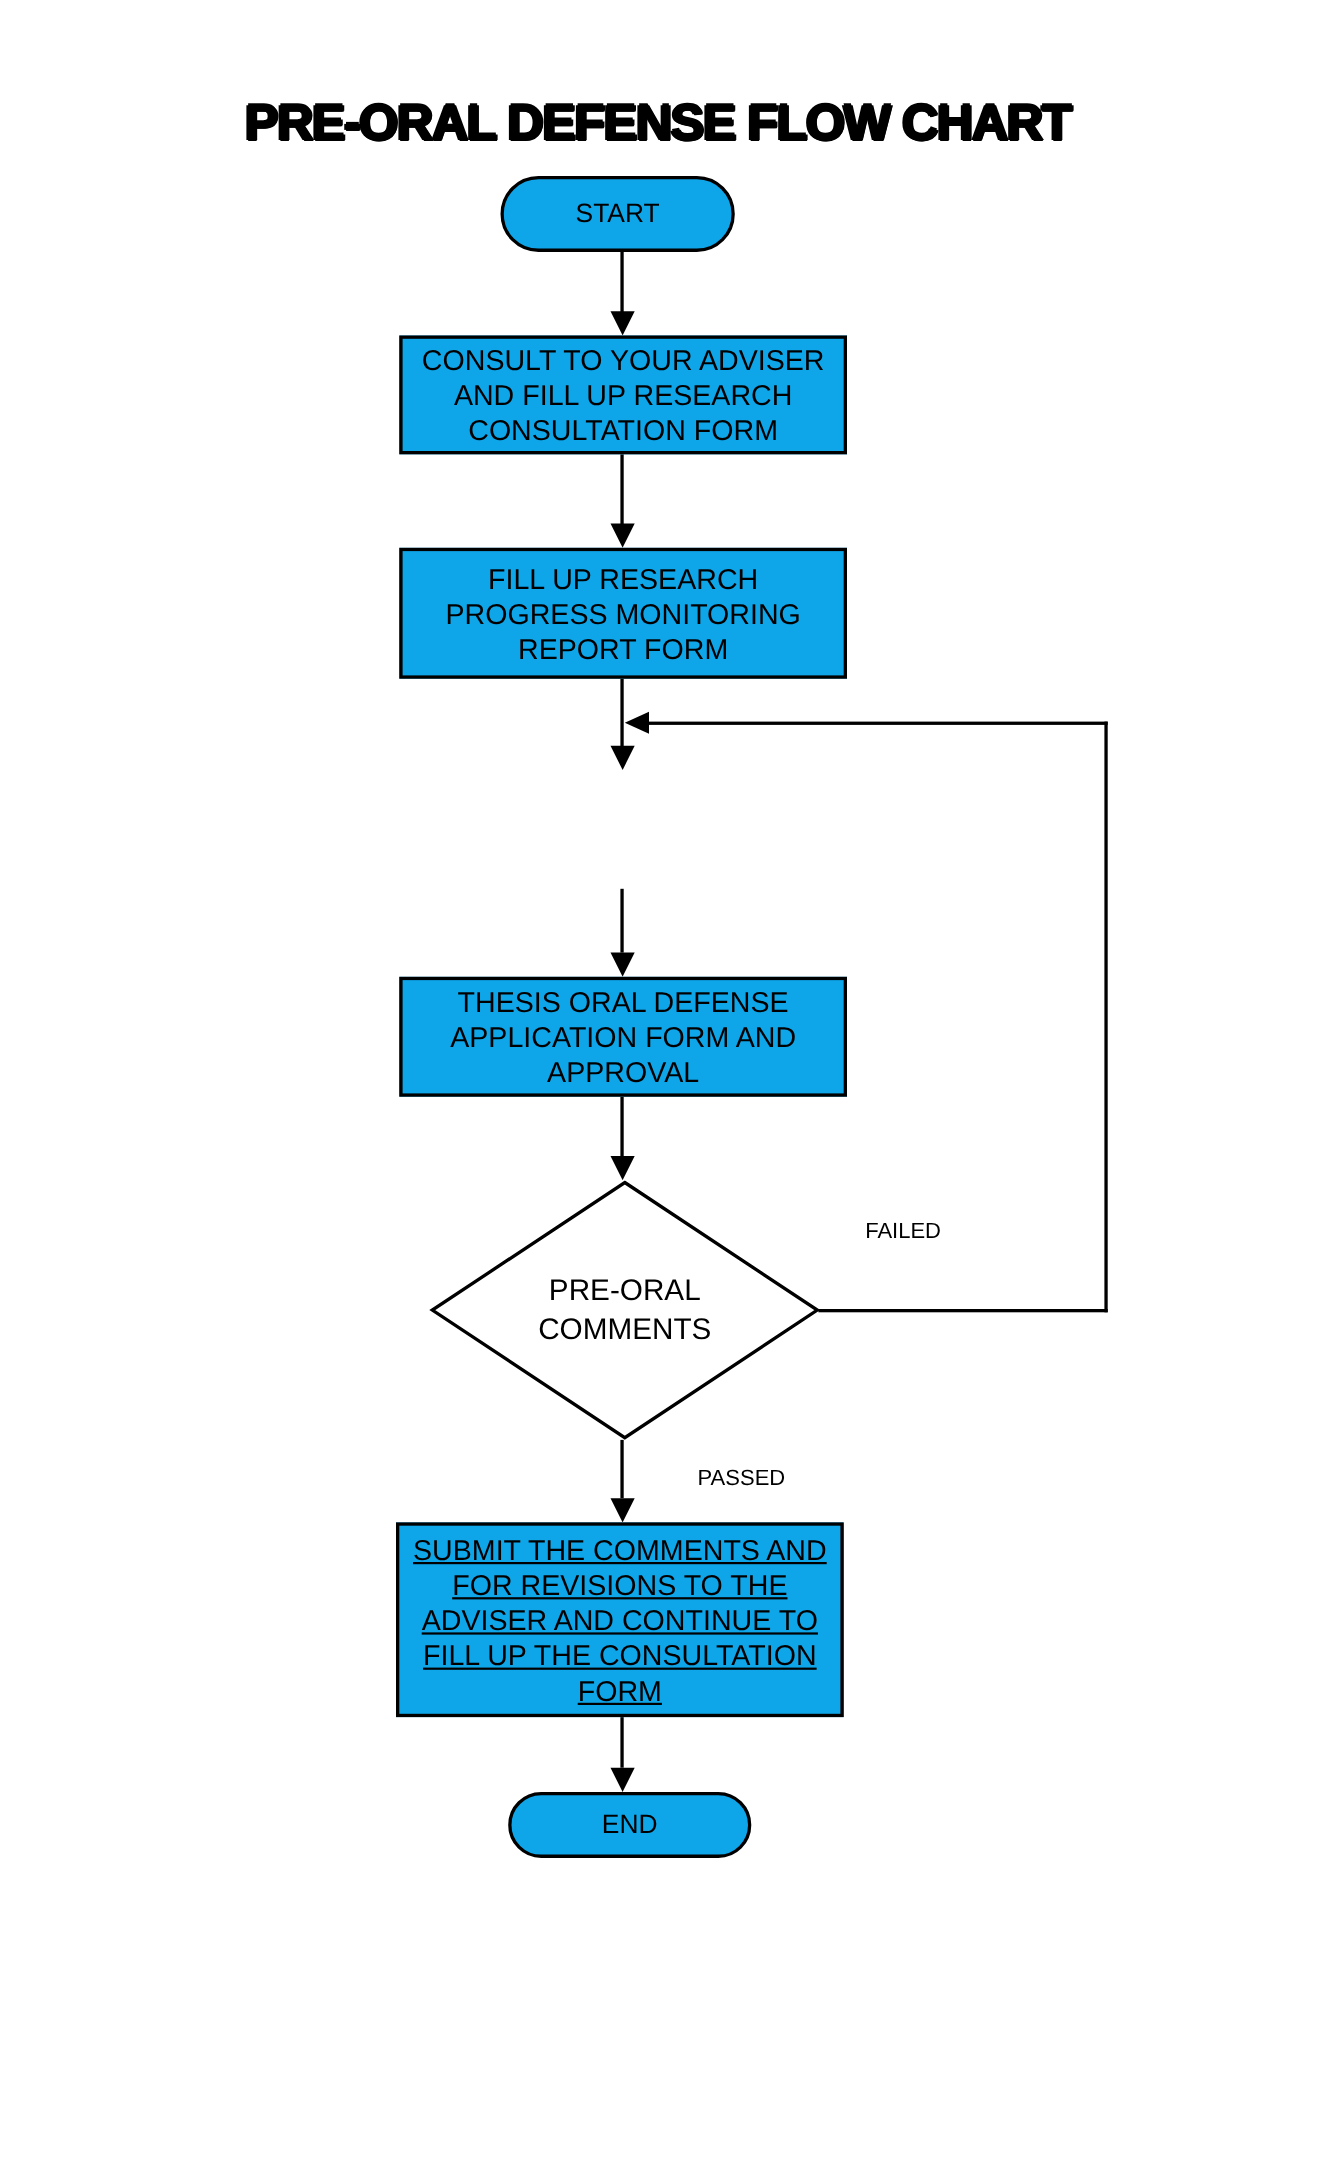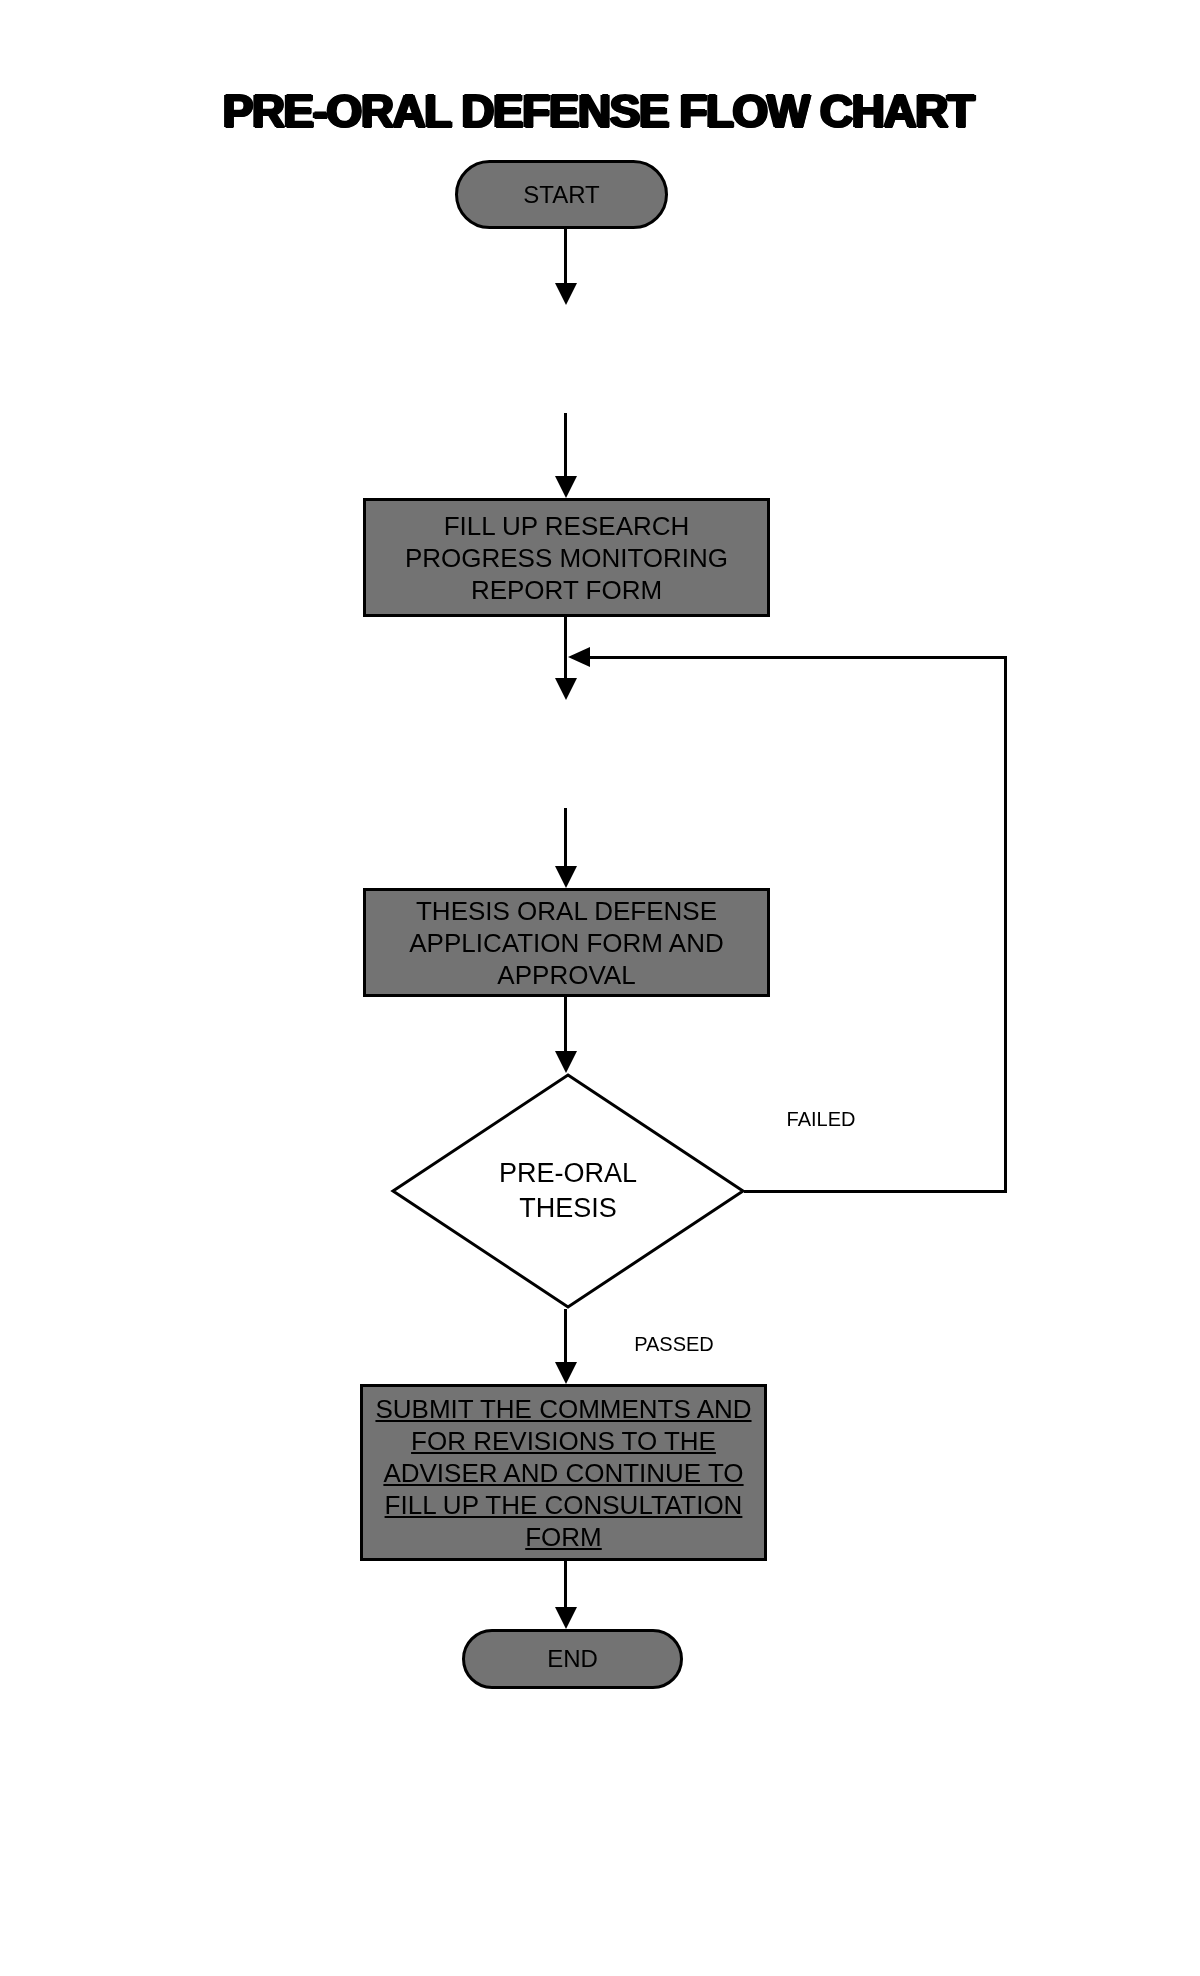--- a/index.html
+++ b/index.html
@@ -30,21 +30,21 @@
     text-shadow: 1.6px 0 #000, -1.6px 0 #000, 0 1.1px #000, 0 -1.1px #000, 1.1px 1.1px #000;
     white-space: nowrap;
   }
   .node {
     position: absolute;
     box-sizing: border-box;
     display: flex;
     align-items: center;
     justify-content: center;
     text-align: center;
-    background: #737373;
+    background: #0ea5e9;
   }
   .process {
     border: 3px solid #000000;
   }
   .terminator {
     border: 3px solid #000000;
     border-radius: 36px;
   }
   .label {
     white-space: pre-line;
@@ -169,40 +169,45 @@
   <div class="hline" id="loop-top-hline"></div>
   <div class="arrow-left" id="loop-arrow"></div>
 
   <div class="edge-label" id="label-failed">FAILED</div>
   <div class="edge-label" id="label-passed">PASSED</div>
 
   <div class="node terminator" id="node-start">
     <span class="label">START</span>
   </div>
 
+  <div class="node process" id="node-consult">
+    <span class="label">CONSULT TO YOUR ADVISER
+AND FILL UP RESEARCH
+CONSULTATION FORM</span>
+  </div>
 
   <div class="node process" id="node-progress">
     <span class="label">FILL UP RESEARCH
 PROGRESS MONITORING
 REPORT FORM</span>
   </div>
 
 
   <div class="node process" id="node-application">
     <span class="label">THESIS ORAL DEFENSE
 APPLICATION FORM AND
 APPROVAL</span>
   </div>
 
   <div class="diamond-wrap" id="node-decision">
     <svg width="356" height="236" viewBox="0 0 356 236">
       <polygon points="178,2 353,118 178,234 3,118" fill="#ffffff" stroke="#000000" stroke-width="3"></polygon>
     </svg>
     <span class="diamond-label">PRE-ORAL
-THESIS</span>
+COMMENTS</span>
   </div>
 
   <div class="node process" id="node-submit">
     <span class="label">SUBMIT THE COMMENTS AND
 FOR REVISIONS TO THE
 ADVISER AND CONTINUE TO
 FILL UP THE CONSULTATION
 FORM</span>
   </div>
 

